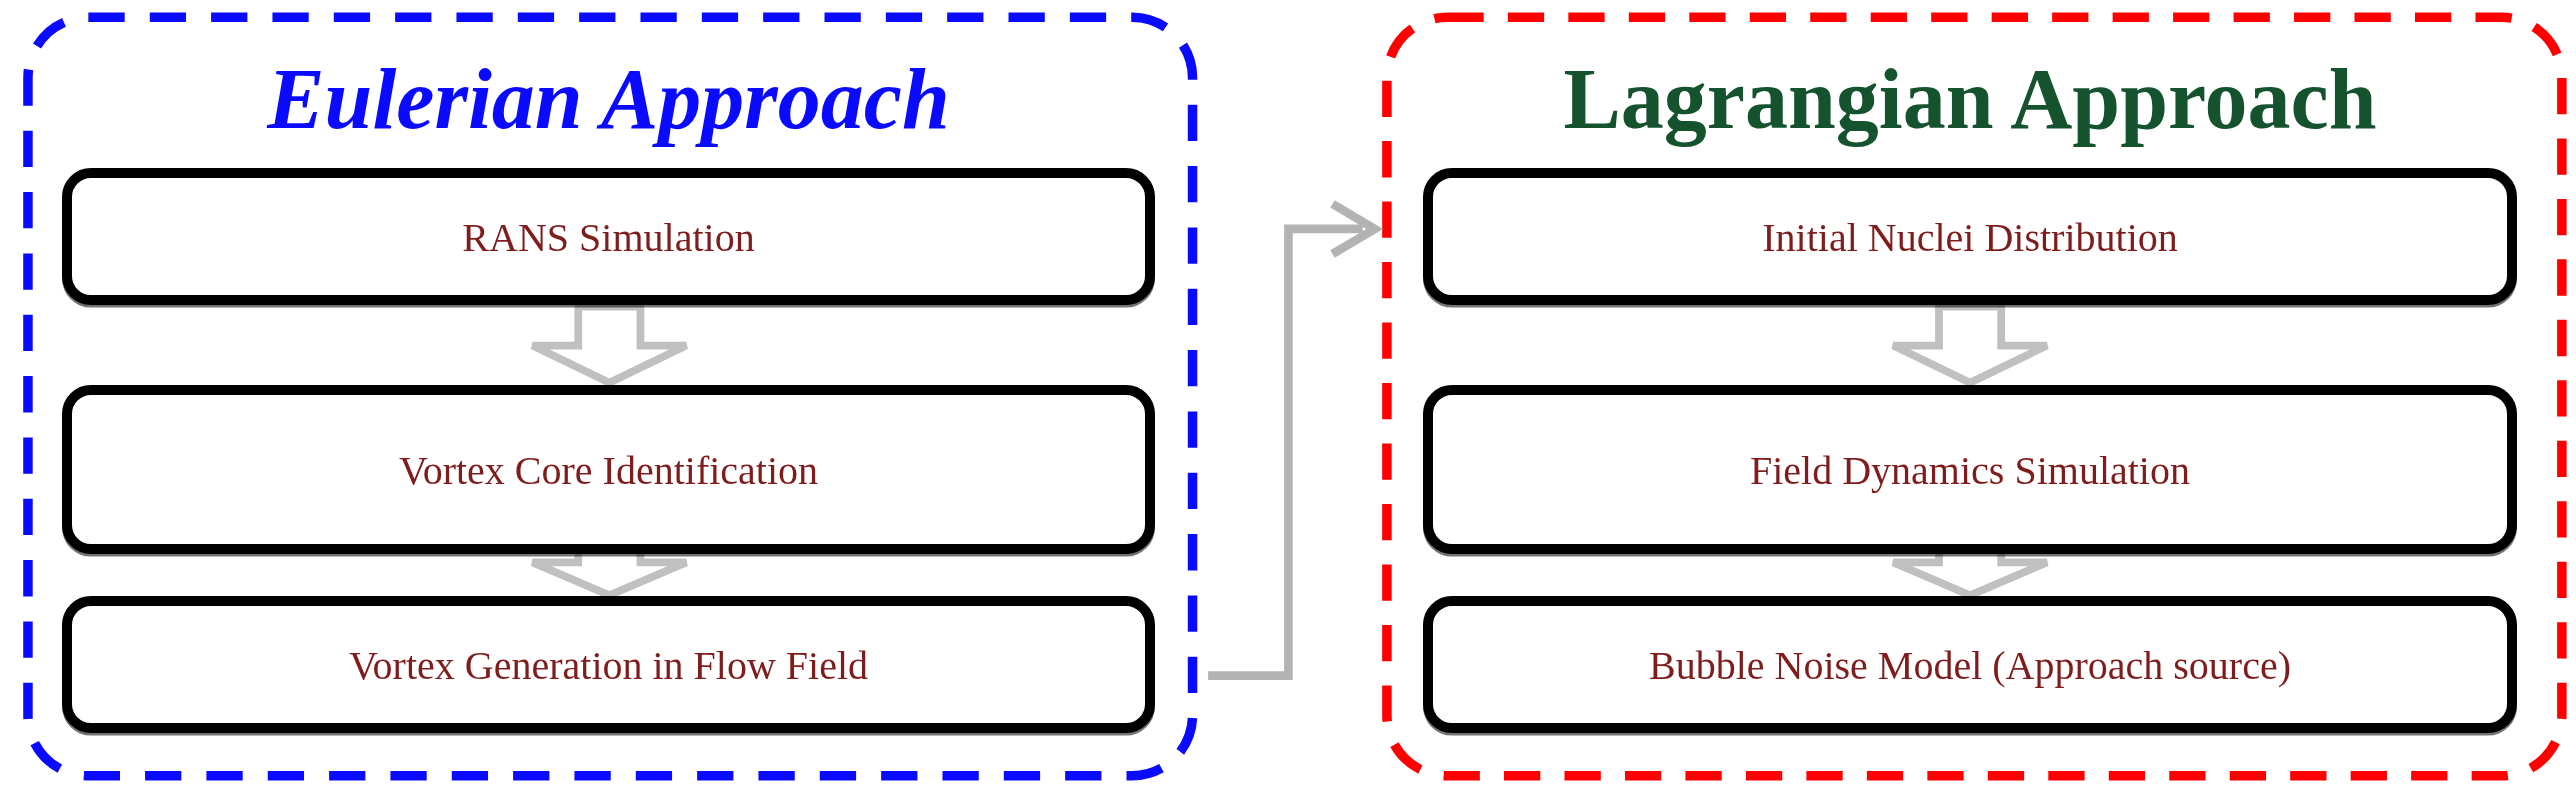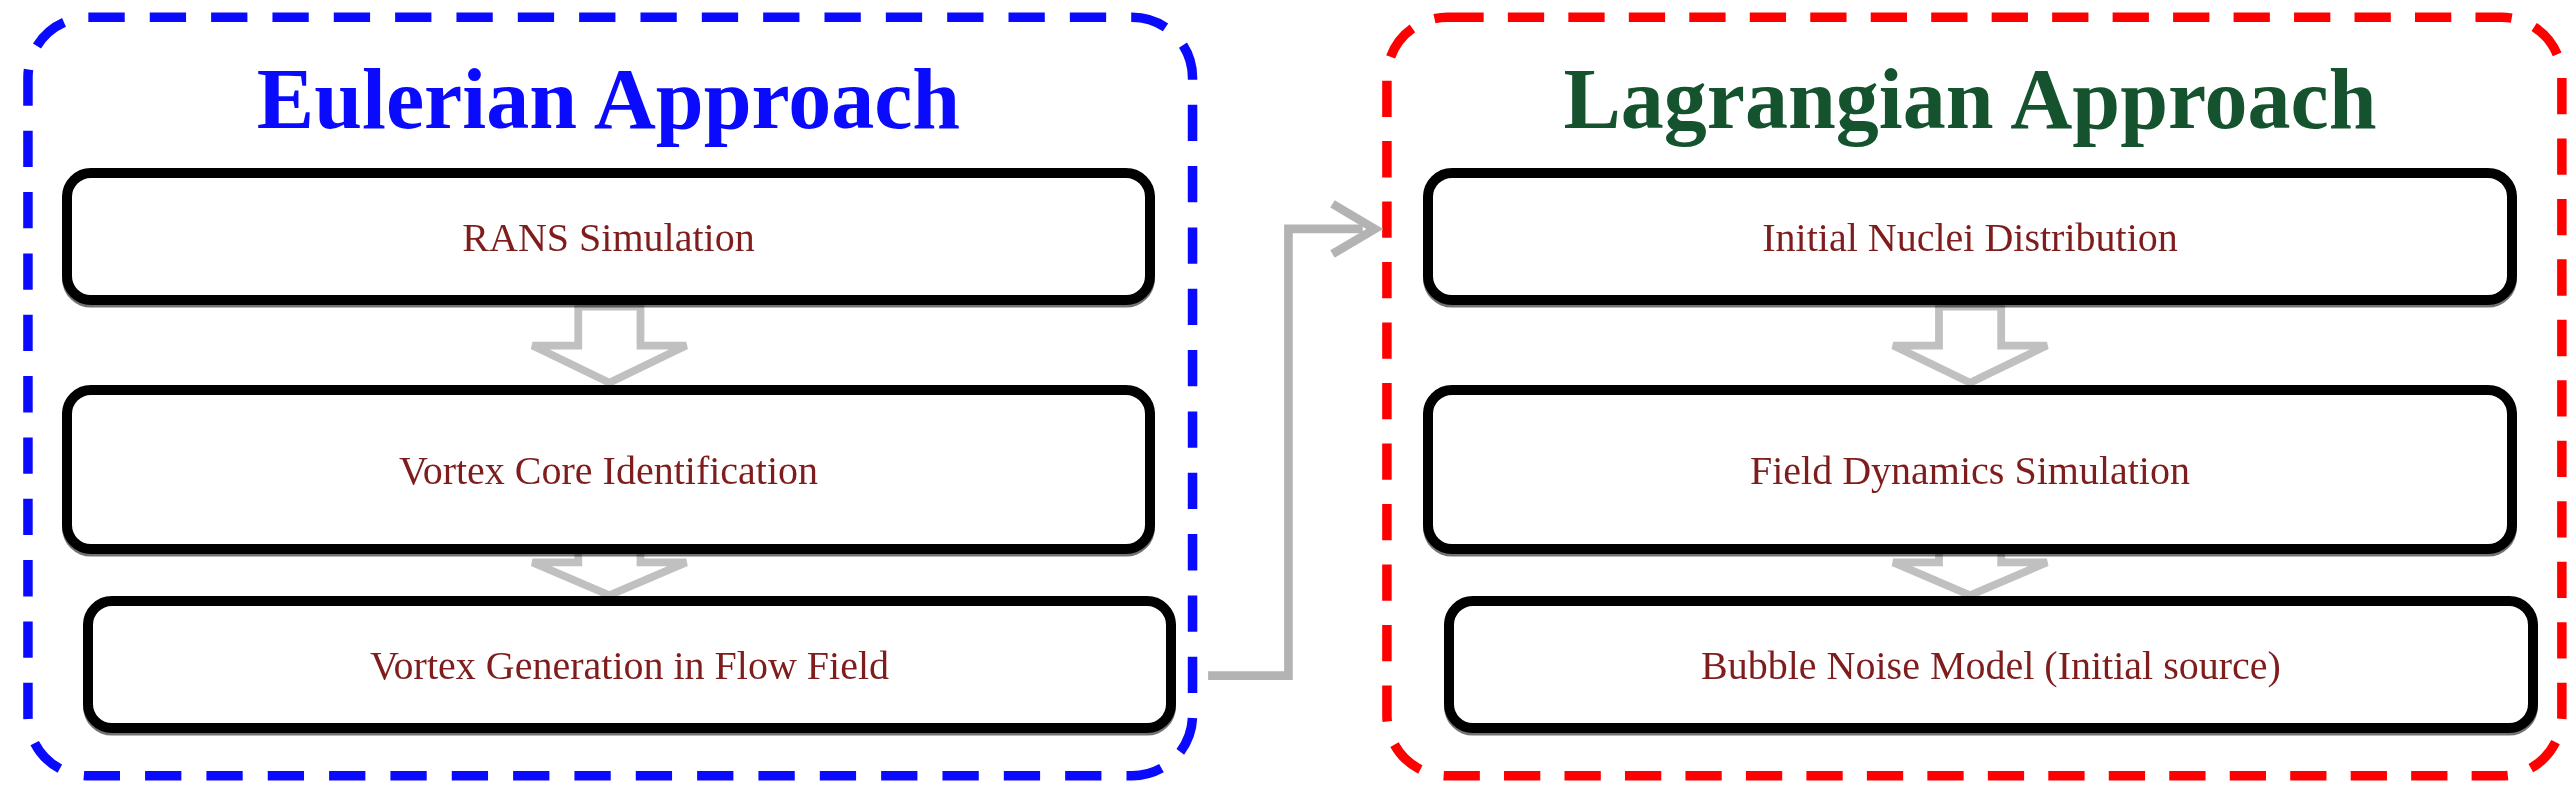--- a/index.html
+++ b/index.html
@@ -27,21 +27,21 @@
     top: 33px;
     height: 131px;
     display: flex;
     align-items: center;
     justify-content: center;
     font-size: 86px;
     font-weight: bold;
     letter-spacing: 0px;
     white-space: nowrap;
   }
-  .title-eulerian   { left: 62px;   width: 1093px; }
+  .title-eulerian   { left: 62px;   width: 1093px; font-style: italic; }
   .title-lagrangian { left: 1423px; width: 1094px; }
   .step-box {
     position: absolute;
     box-sizing: border-box;
     background: #ffffff;
     border: 10.4px solid #000000;
     border-radius: 29px;
     display: flex;
     align-items: center;
     justify-content: center;
@@ -51,21 +51,21 @@
     font-size: 40px;
     color: #7f1d1d;
     white-space: nowrap;
     line-height: 1;
     padding-top: 3.5px;
   }
   .col-left  { left: 62px;   width: 1093px; }
   .col-right { left: 1423px; width: 1094px; text-align: center; }
   .row-1 { top: 168px; height: 137px; }
   .row-2 { top: 385px; height: 169px; }
-  .row-3 { top: 596px; height: 137px; margin-left: 21px; }
+  .row-3 { top: 596px; height: 137px; }
 </style>
 </head>
 <body>
 
 <div class="stage">
 
   <svg class="gfx-layer" width="2576" height="800" viewBox="0 0 2981 926">
 
     <rect x="32" y="20" width="1348" height="878" rx="70" ry="70" fill="none" stroke-width="11" stroke-dasharray="42 29" stroke="#0a0aff"></rect>
 
@@ -95,17 +95,17 @@
     <span class="step-label">Vortex Generation in Flow Field</span>
   </div>
 
   <div class="step-box col-right row-1">
     <span class="step-label">Initial Nuclei Distribution</span>
   </div>
   <div class="step-box col-right row-2">
     <span class="step-label">Field Dynamics Simulation</span>
   </div>
   <div class="step-box col-right row-3">
-    <span class="step-label">Bubble Noise Model (Initial source)</span>
+    <span class="step-label">Bubble Noise Model (Approach source)</span>
   </div>
 
 </div>
 
 
 </body></html>

